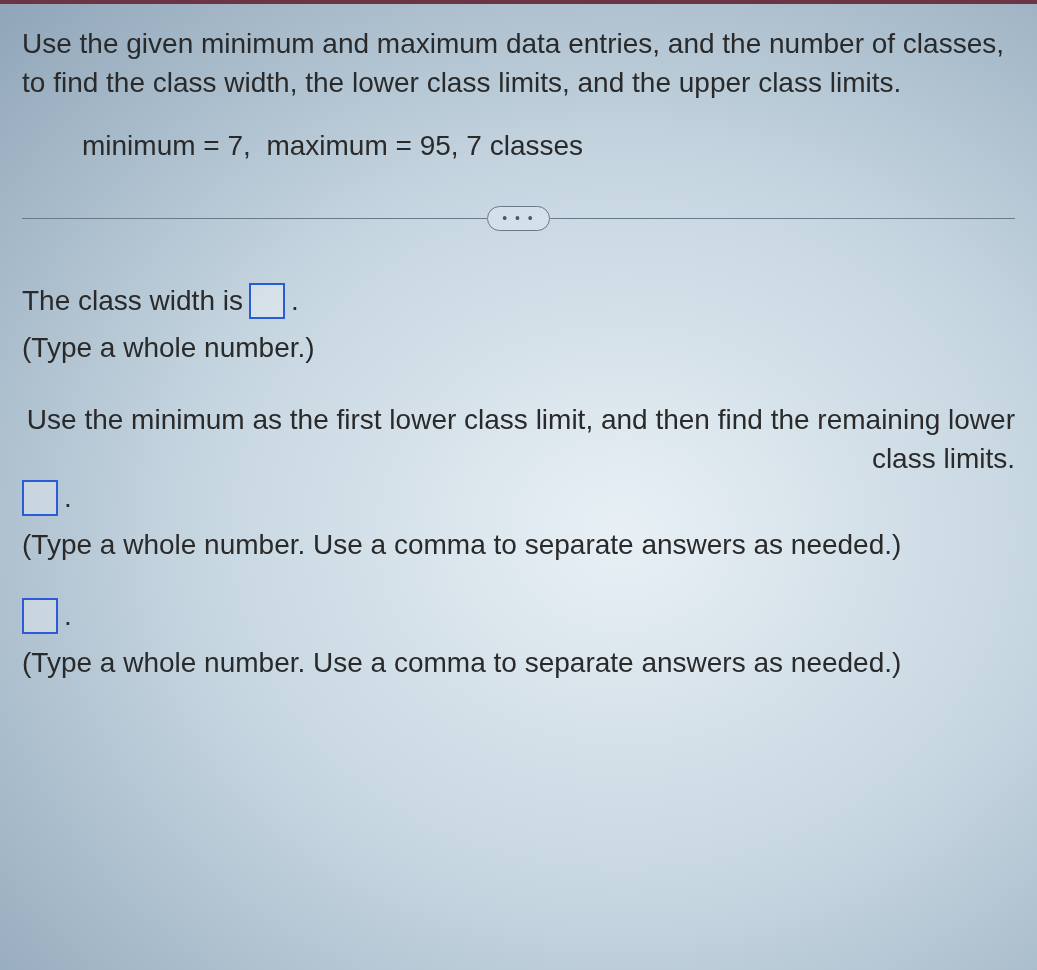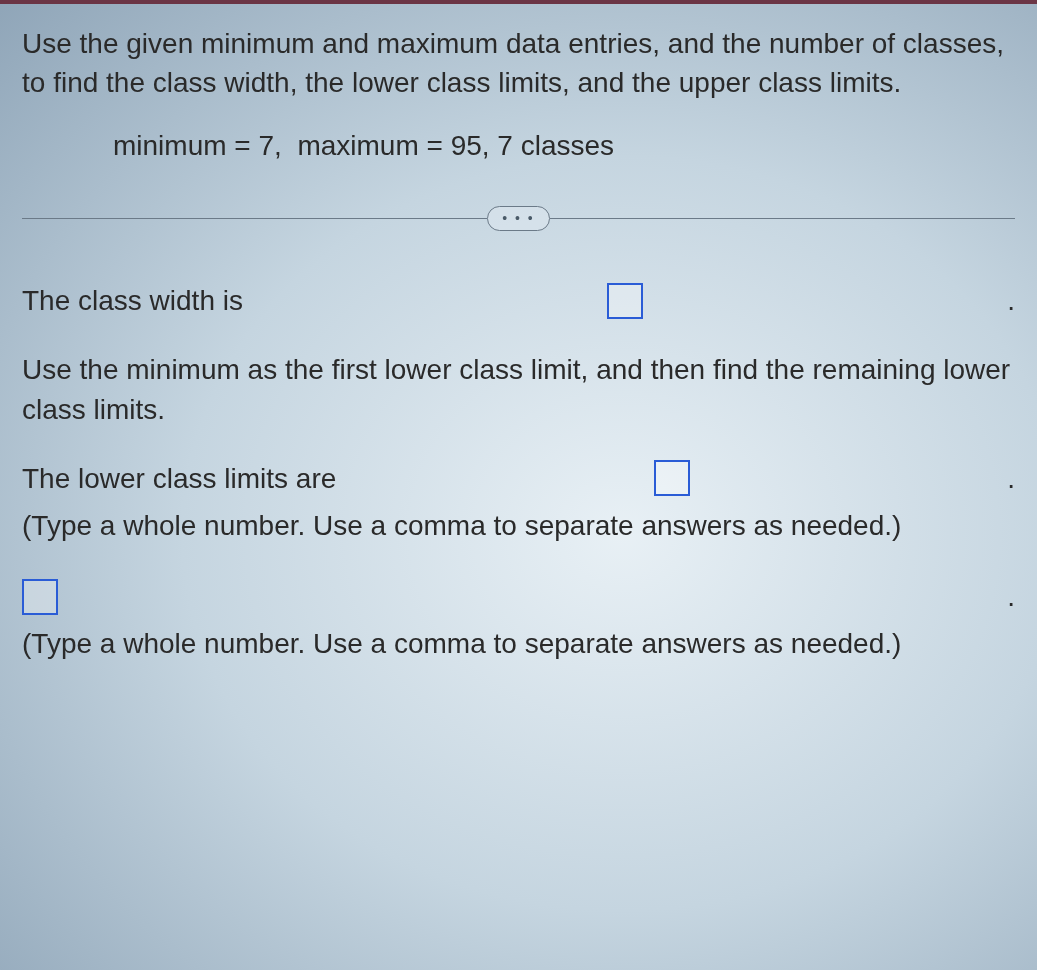--- a/index.html
+++ b/index.html
@@ -23,21 +23,21 @@
     top: 0;
     left: 0;
     right: 0;
     height: 4px;
     background: #6b3545;
   }
   .question-text {
     margin-bottom: 24px;
   }
   .given-data {
-    margin-left: 91px;
+    margin-left: 60px;
     margin-bottom: 40px;
   }
   .divider-wrap {
     display: flex;
     align-items: center;
     margin: 10px 0 50px 0;
   }
   .divider-line {
     flex: 1;
     height: 1px;
@@ -52,35 +52,34 @@
     color: #4a5a68;
     letter-spacing: 2px;
     cursor: pointer;
   }
   .answer-line {
     display: flex;
     align-items: center;
     flex-wrap: wrap;
     gap: 6px;
     margin-bottom: 8px;
-    justify-content: space-between;
   }
   .answer-input {
     display: inline-block;
     width: 36px;
     height: 36px;
     border: 2px solid #2a5cd6;
     background: rgba(255,255,255,0.3);
     vertical-align: middle;
   }
   .hint {
     margin-bottom: 32px;
   }
   .instruction-block {
-    margin-bottom: 30px;
+    text-align: right;
   }
   .section {
     margin-bottom: 30px;
   }
 </style>
 </head>
 <body>
 
 <div class="top-border"></div>
 
@@ -93,27 +92,27 @@
   <div class="divider-pill">• • •</div>
   <div class="divider-line"></div>
 </div>
 
 <div class="section">
   <div class="answer-line">
     <span>The class width is</span>
     <span class="answer-input"></span>
     <span>.</span>
   </div>
+  <div class="hint">(Type a whole number.)</div>
 </div>
 
 <div class="instruction-block">Use the minimum as the first lower class limit, and then find the remaining lower class limits.</div>
 
 <div class="section">
   <div class="answer-line">
-    <span>The lower class limits are</span>
     <span class="answer-input"></span>
     <span>.</span>
   </div>
   <div class="hint">(Type a whole number. Use a comma to separate answers as needed.)</div>
 </div>
 
 <div class="section">
   <div class="answer-line">
     <span class="answer-input"></span>
     <span>.</span>

